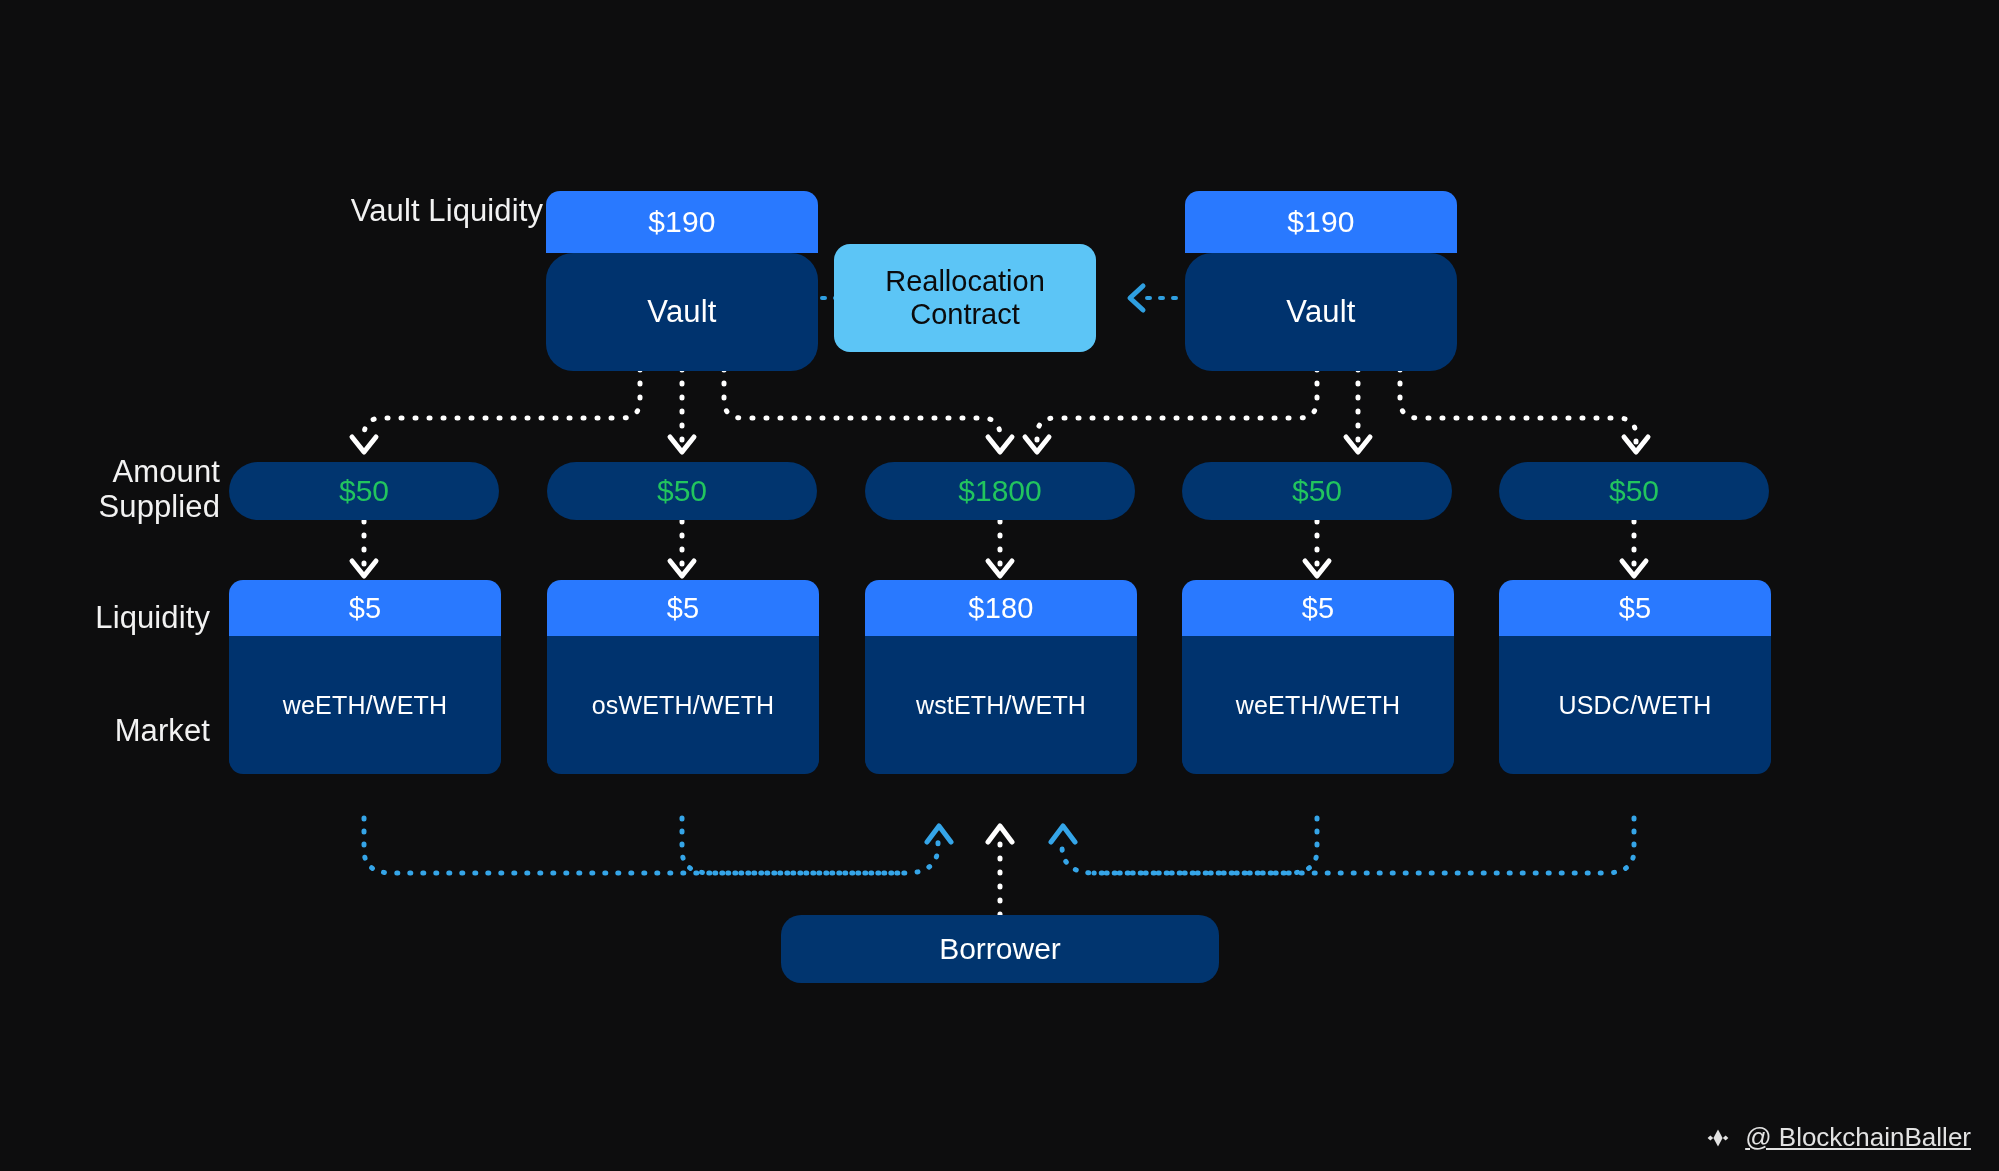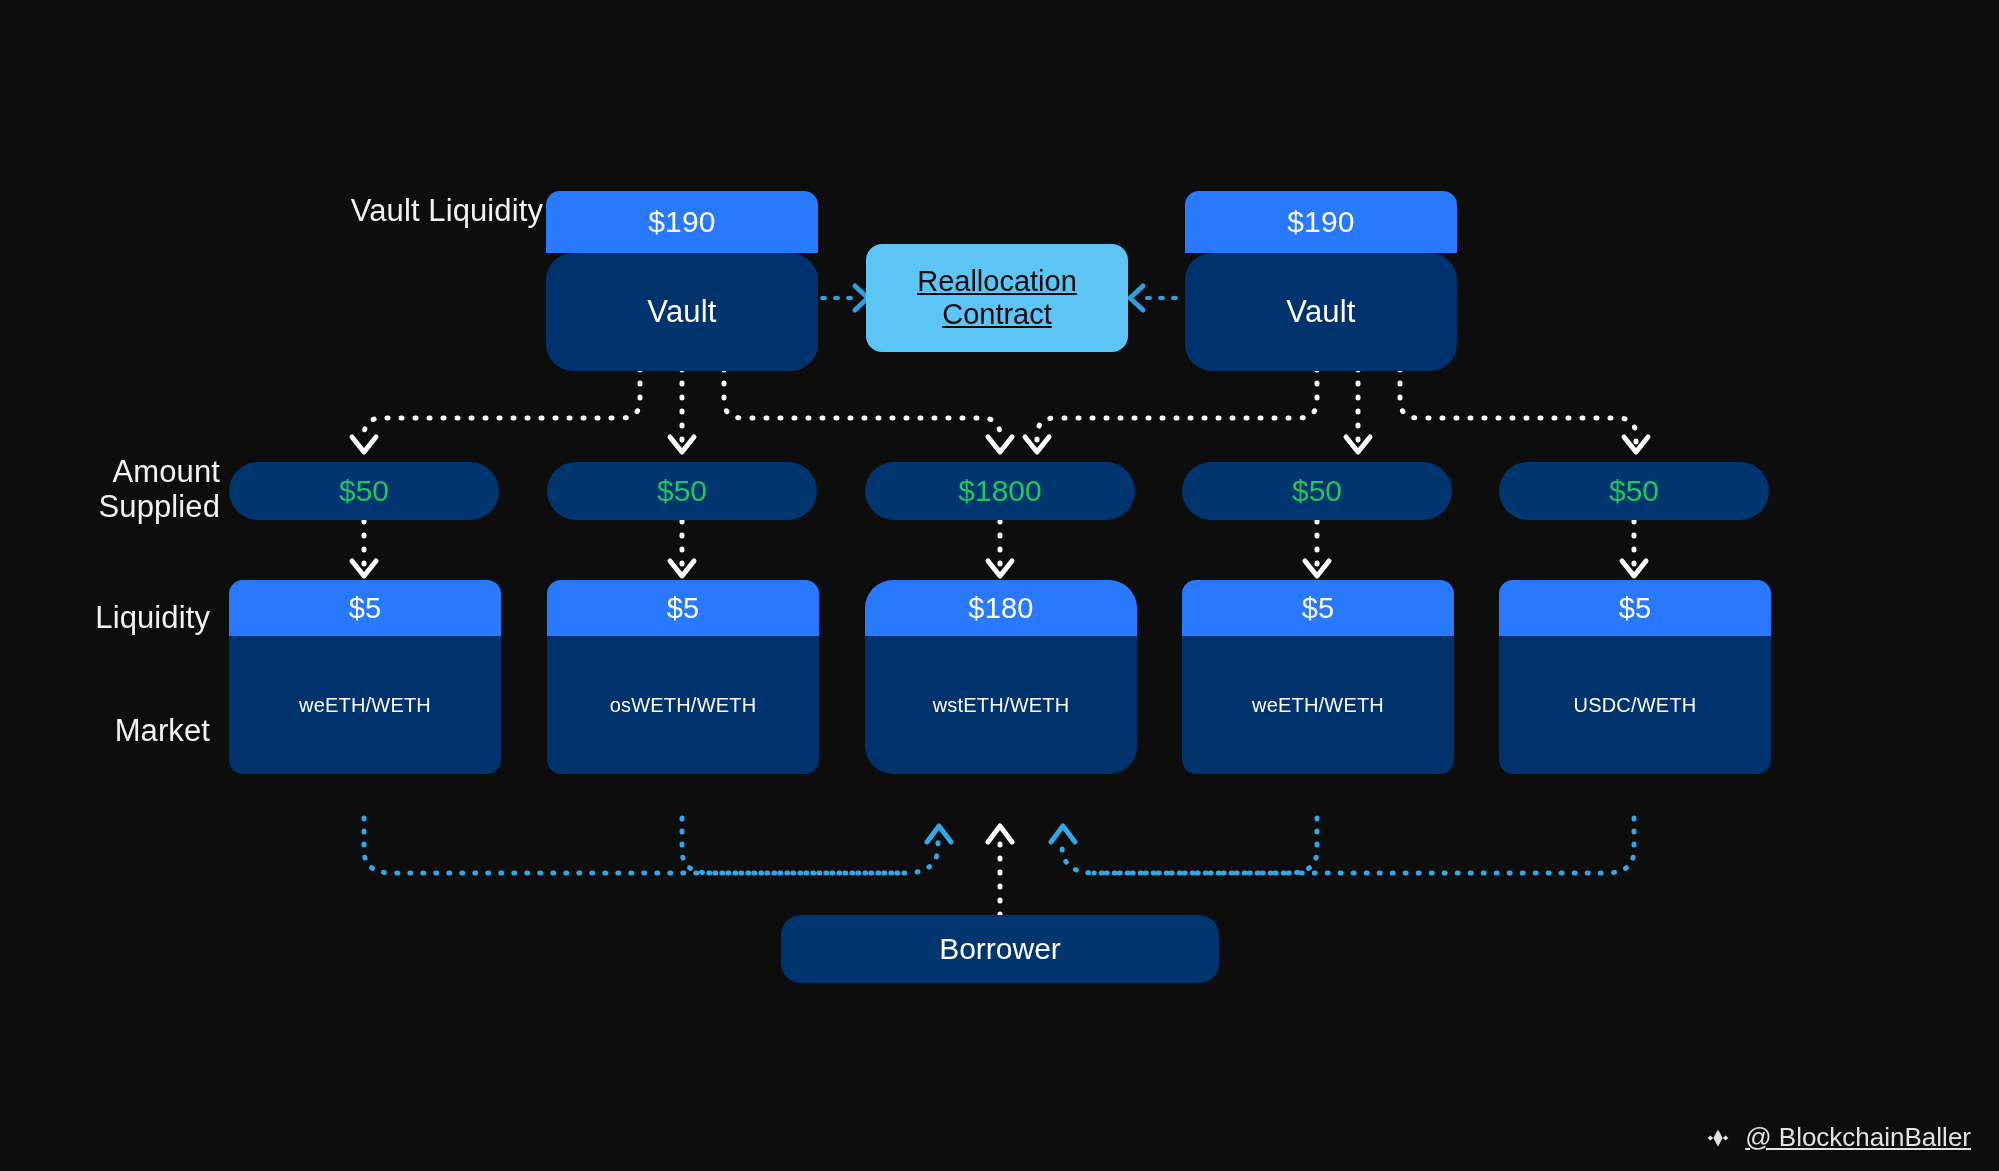--- a/index.html
+++ b/index.html
@@ -95,21 +95,21 @@
     background: #01356f;
     color: #22c55e;
     display: flex;
     align-items: center;
     justify-content: center;
     font-size: 30px;
   }
   
   .market-card { width: 272px; height: 194px; }
   .market-card .cap  { height: 56px; font-size: 29px; }
-  .market-card .body { font-size: 20px; }
+  .market-card .body { font-size: 25px; }
 
   
   .borrower {
     position: absolute;
     width: 438px;
     height: 68px;
     border-radius: 20px;
     background: #01356f;
     color: #ffffff;
     display: flex;
@@ -227,40 +227,40 @@
   <div class="card vault-card" style="left:546px; top:175px;">
     <div class="cap">$190</div>
     <div class="body">Vault</div>
   </div>
 
   <div class="card vault-card" style="left:1185px; top:175px;">
     <div class="cap">$190</div>
     <div class="body">Vault</div>
   </div>
 
-  <div class="contract" style="left:866px; top:244px;text-decoration:underline;">Reallocation
+  <div class="contract" style="left:834px; top:244px;">Reallocation
 Contract</div>
 
   <div class="pill" style="left:229px; top:462px;">$50</div>
   <div class="pill" style="left:547px; top:462px;">$50</div>
   <div class="pill" style="left:865px; top:462px;">$1800</div>
   <div class="pill" style="left:1182px; top:462px;">$50</div>
   <div class="pill" style="left:1499px; top:462px;">$50</div>
 
   <div class="card market-card" style="left:229px; top:580px;">
     <div class="cap">$5</div>
     <div class="body">weETH/WETH</div>
   </div>
 
   <div class="card market-card" style="left:547px; top:580px;">
     <div class="cap">$5</div>
     <div class="body">osWETH/WETH</div>
   </div>
 
-  <div class="card market-card" style="left:865px; top:580px;border-radius:28px;">
+  <div class="card market-card" style="left:865px; top:580px;">
     <div class="cap">$180</div>
     <div class="body">wstETH/WETH</div>
   </div>
 
   <div class="card market-card" style="left:1182px; top:580px;">
     <div class="cap">$5</div>
     <div class="body">weETH/WETH</div>
   </div>
 
   <div class="card market-card" style="left:1499px; top:580px;">

